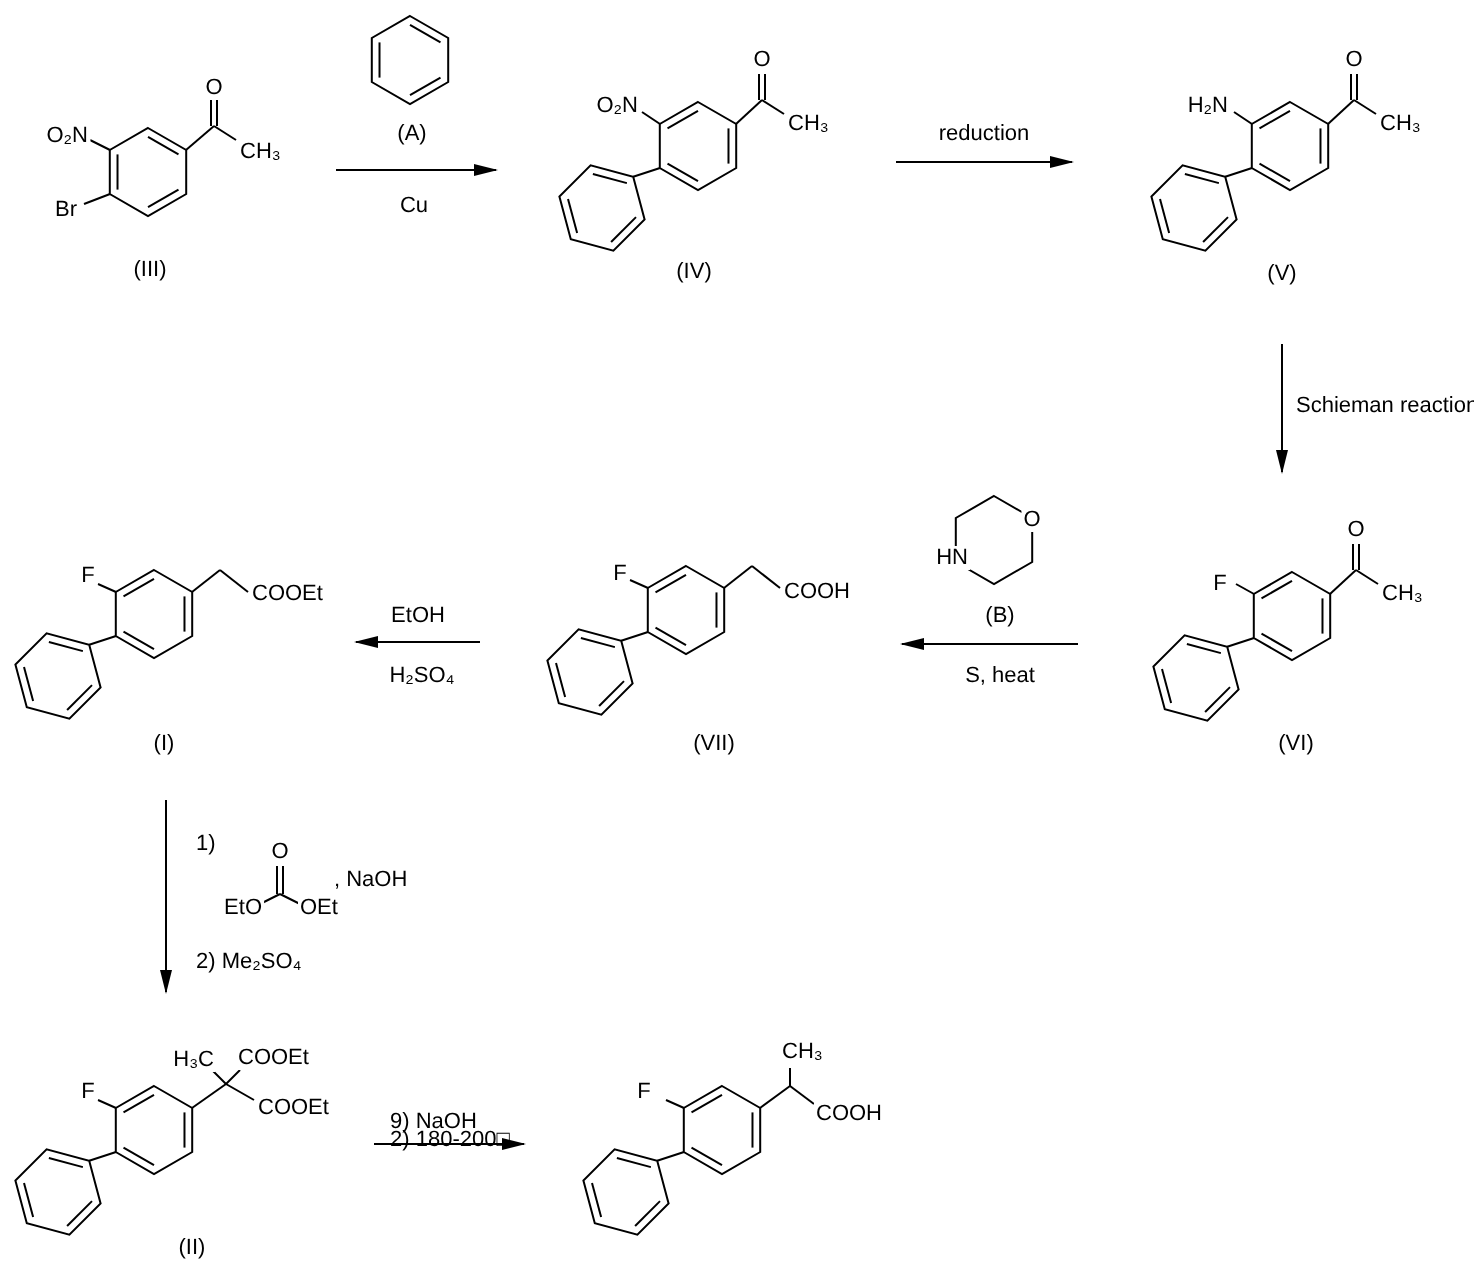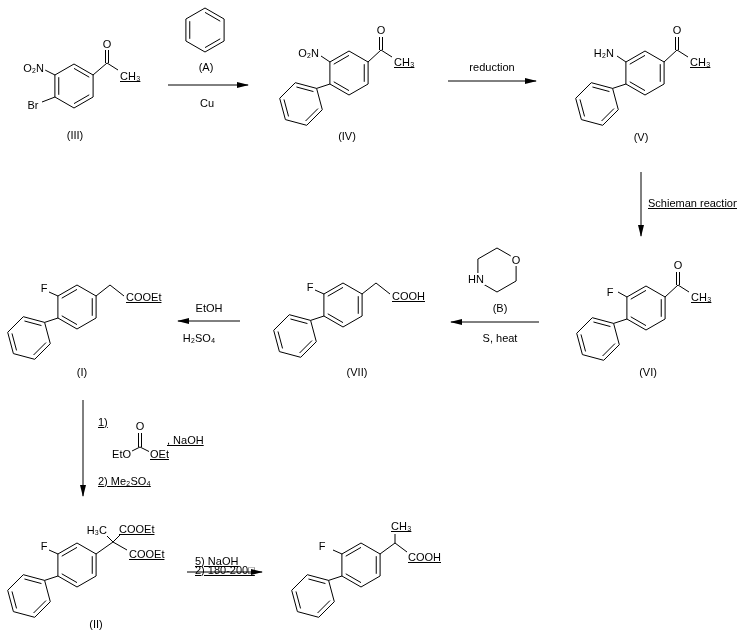--- a/index.html
+++ b/index.html
@@ -12,21 +12,21 @@
   }
   #scheme-svg{position:absolute;left:0;top:0;}
   .t{
     position:absolute;
     font-size:11px;
     line-height:12px;
     color:#000;
     white-space:nowrap;
   }
   .c{transform:translate(-50%,-50%);}
-  .l{transform:translateY(-50%);text-decoration:underline;}
+  .l{transform:translateY(-50%);}
   .r{transform:translate(-100%,-50%);}
   .bg{background:#fff;padding:0 1px;}
 </style>
 </head>
 <body>
 
 <div id="canvas">
 
   <svg id="scheme-svg" width="737" height="632" viewBox="0 0 737 632">
     <defs>
@@ -237,21 +237,21 @@
   </div>
 
   <div>
     <span class="t c bg" style="left:310px;top:287px">F</span>
     <span class="t l bg" style="left:391px;top:296px">COOH</span>
     <span class="t c" style="left:357px;top:372px">(VII)</span>
   </div>
 
   <div>
     <span class="t c" style="left:209px;top:308px">EtOH</span>
-    <span class="t c" style="left:199px;top:338px">H₂SO₄</span>
+    <span class="t c" style="left:211px;top:338px">H₂SO₄</span>
   </div>
 
   <div>
     <span class="t c bg" style="left:44px;top:288px">F</span>
     <span class="t l bg" style="left:125px;top:297px">COOEt</span>
     <span class="t c" style="left:82px;top:372px">(I)</span>
   </div>
 
   <div>
     <span class="t l" style="left:98px;top:422px">1)</span>
@@ -264,21 +264,21 @@
 
   <div>
     <span class="t c bg" style="left:44px;top:546px">F</span>
     <span class="t r bg" style="left:108px;top:530px">H₃C</span>
     <span class="t l bg" style="left:118px;top:529px">COOEt</span>
     <span class="t l bg" style="left:128px;top:554px">COOEt</span>
     <span class="t c" style="left:96px;top:624px">(II)</span>
   </div>
 
   <div>
-    <span class="t l" style="left:195px;top:561px">5) NaOH</span>
+    <span class="t l" style="left:195px;top:561px">9) NaOH</span>
     <span class="t l" style="left:195px;top:570px">2) 180-200□</span>
   </div>
 
   <div>
     <span class="t c bg" style="left:322px;top:546px">F</span>
     <span class="t l bg" style="left:390px;top:526px">CH₃</span>
     <span class="t l bg" style="left:407px;top:557px">COOH</span>
   </div>
 
 </div>

